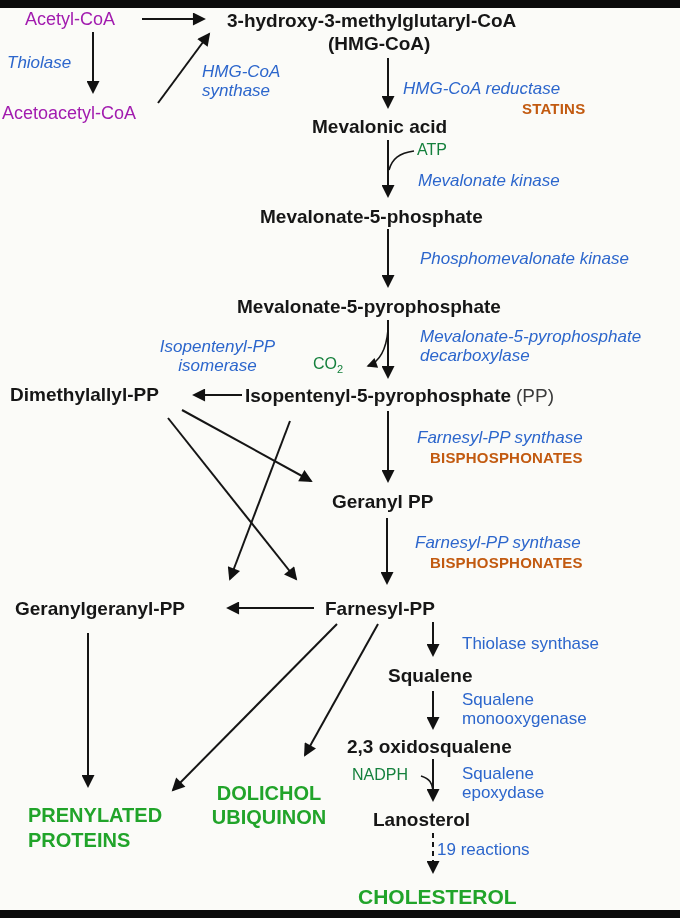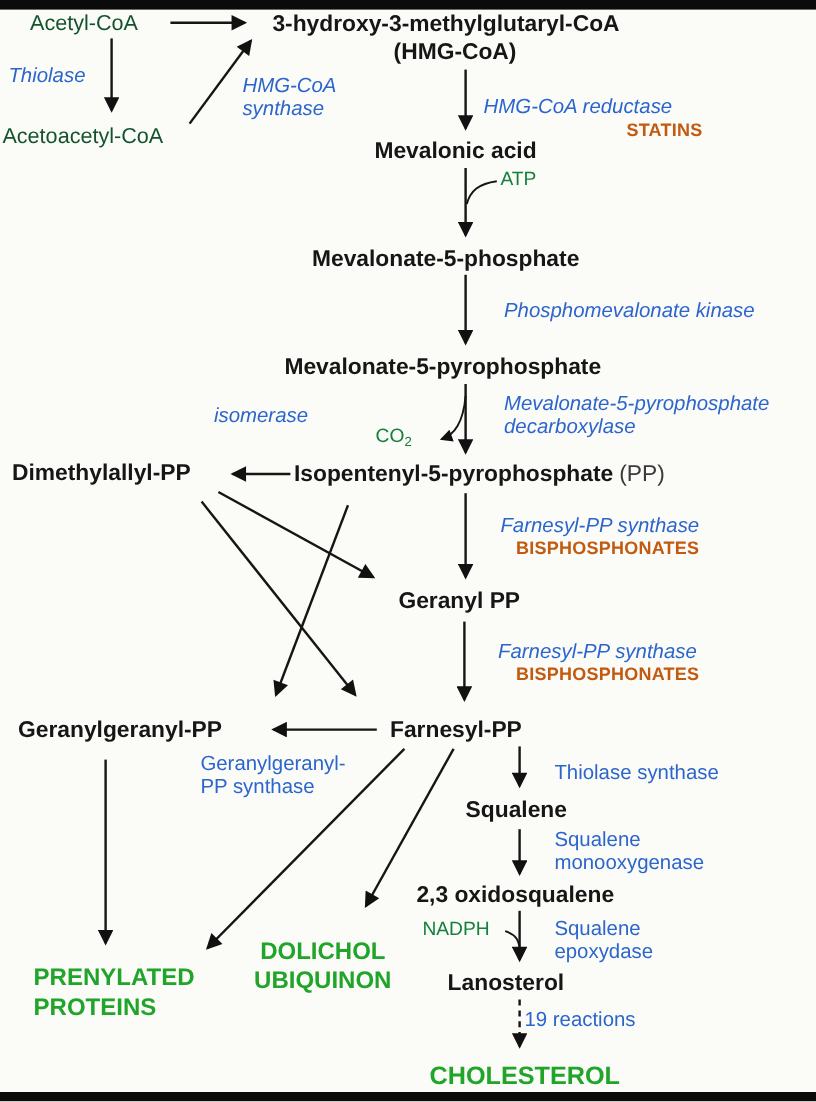--- a/index.html
+++ b/index.html
@@ -5,21 +5,21 @@
   html,body{margin:0;padding:0;background:#e8e8e8;}
   #stage{
     position:relative;width:680px;height:918px;background:#fbfbf8;
     font-family:"Liberation Sans",sans-serif;overflow:hidden;
   }
   .bar{position:absolute;left:0;width:680px;background:#0b0b0b;}
   #bar-top{top:0;height:8px;}
   #bar-bottom{top:910px;height:8px;}
   .lbl{position:absolute;white-space:nowrap;line-height:1.12;}
   .bold{font-weight:bold;font-size:19px;color:#161616;}
-  .plain{font-size:18px;color:#14532d;}
+  .plain{font-size:18px;color:#a21caf;}
   .small{font-size:16px;color:#15803d;}
   .enz{font-style:italic;font-size:17px;color:#2c66cc;}
   .enz2{font-size:17px;color:#2c66cc;}
   .drug{font-weight:bold;font-size:15px;color:#c25a10;letter-spacing:0.2px;}
   .prod{font-weight:bold;font-size:20px;color:#21a42a;}
   .center{text-align:center;}
   .sub{font-size:11px;vertical-align:-4px;}
   .suffix{font-weight:normal;color:#3a3a3a;margin-left:5px;}
   svg{position:absolute;left:0;top:0;}
 </style>
@@ -79,34 +79,32 @@
   <div class="lbl bold" style="left:388px;top:665px;">Squalene</div>
   <div class="lbl bold" style="left:347px;top:736px;">2,3 oxidosqualene</div>
   <div class="lbl bold" style="left:373px;top:809px;">Lanosterol</div>
 
   <div class="lbl enz" style="left:7px;top:53px;">Thiolase</div>
   <div class="lbl enz" style="left:202px;top:62px;">
     <div>HMG-CoA</div>
     <div>synthase</div>
   </div>
   <div class="lbl enz" style="left:403px;top:79px;">HMG-CoA reductase</div>
+  <div class="lbl enz" style="left:418px;top:171px;">Mevalonate kinase</div>
   <div class="lbl enz" style="left:420px;top:249px;">Phosphomevalonate kinase</div>
   <div class="lbl enz" style="left:420px;top:327px;">
     <div>Mevalonate-5-pyrophosphate</div>
     <div>decarboxylase</div>
   </div>
   <div class="lbl enz center" style="left:150px;top:337px;width:135px;">
+    <div>Isopentenyl-PP</div>
     <div>isomerase</div>
   </div>
   <div class="lbl enz" style="left:417px;top:428px;">Farnesyl-PP synthase</div>
   <div class="lbl enz" style="left:415px;top:533px;">Farnesyl-PP synthase</div>
-  <div class="lbl enz2" style="left:167px;top:627px;">
-    <div>Geranylgeranyl-</div>
-    <div>PP synthase</div>
-  </div>
   <div class="lbl enz2" style="left:462px;top:634px;">Thiolase synthase</div>
   <div class="lbl enz2" style="left:462px;top:690px;">
     <div>Squalene</div>
     <div>monooxygenase</div>
   </div>
   <div class="lbl enz2" style="left:462px;top:764px;">
     <div>Squalene</div>
     <div>epoxydase</div>
   </div>
   <div class="lbl enz2" style="left:437px;top:840px;">19 reactions</div>

